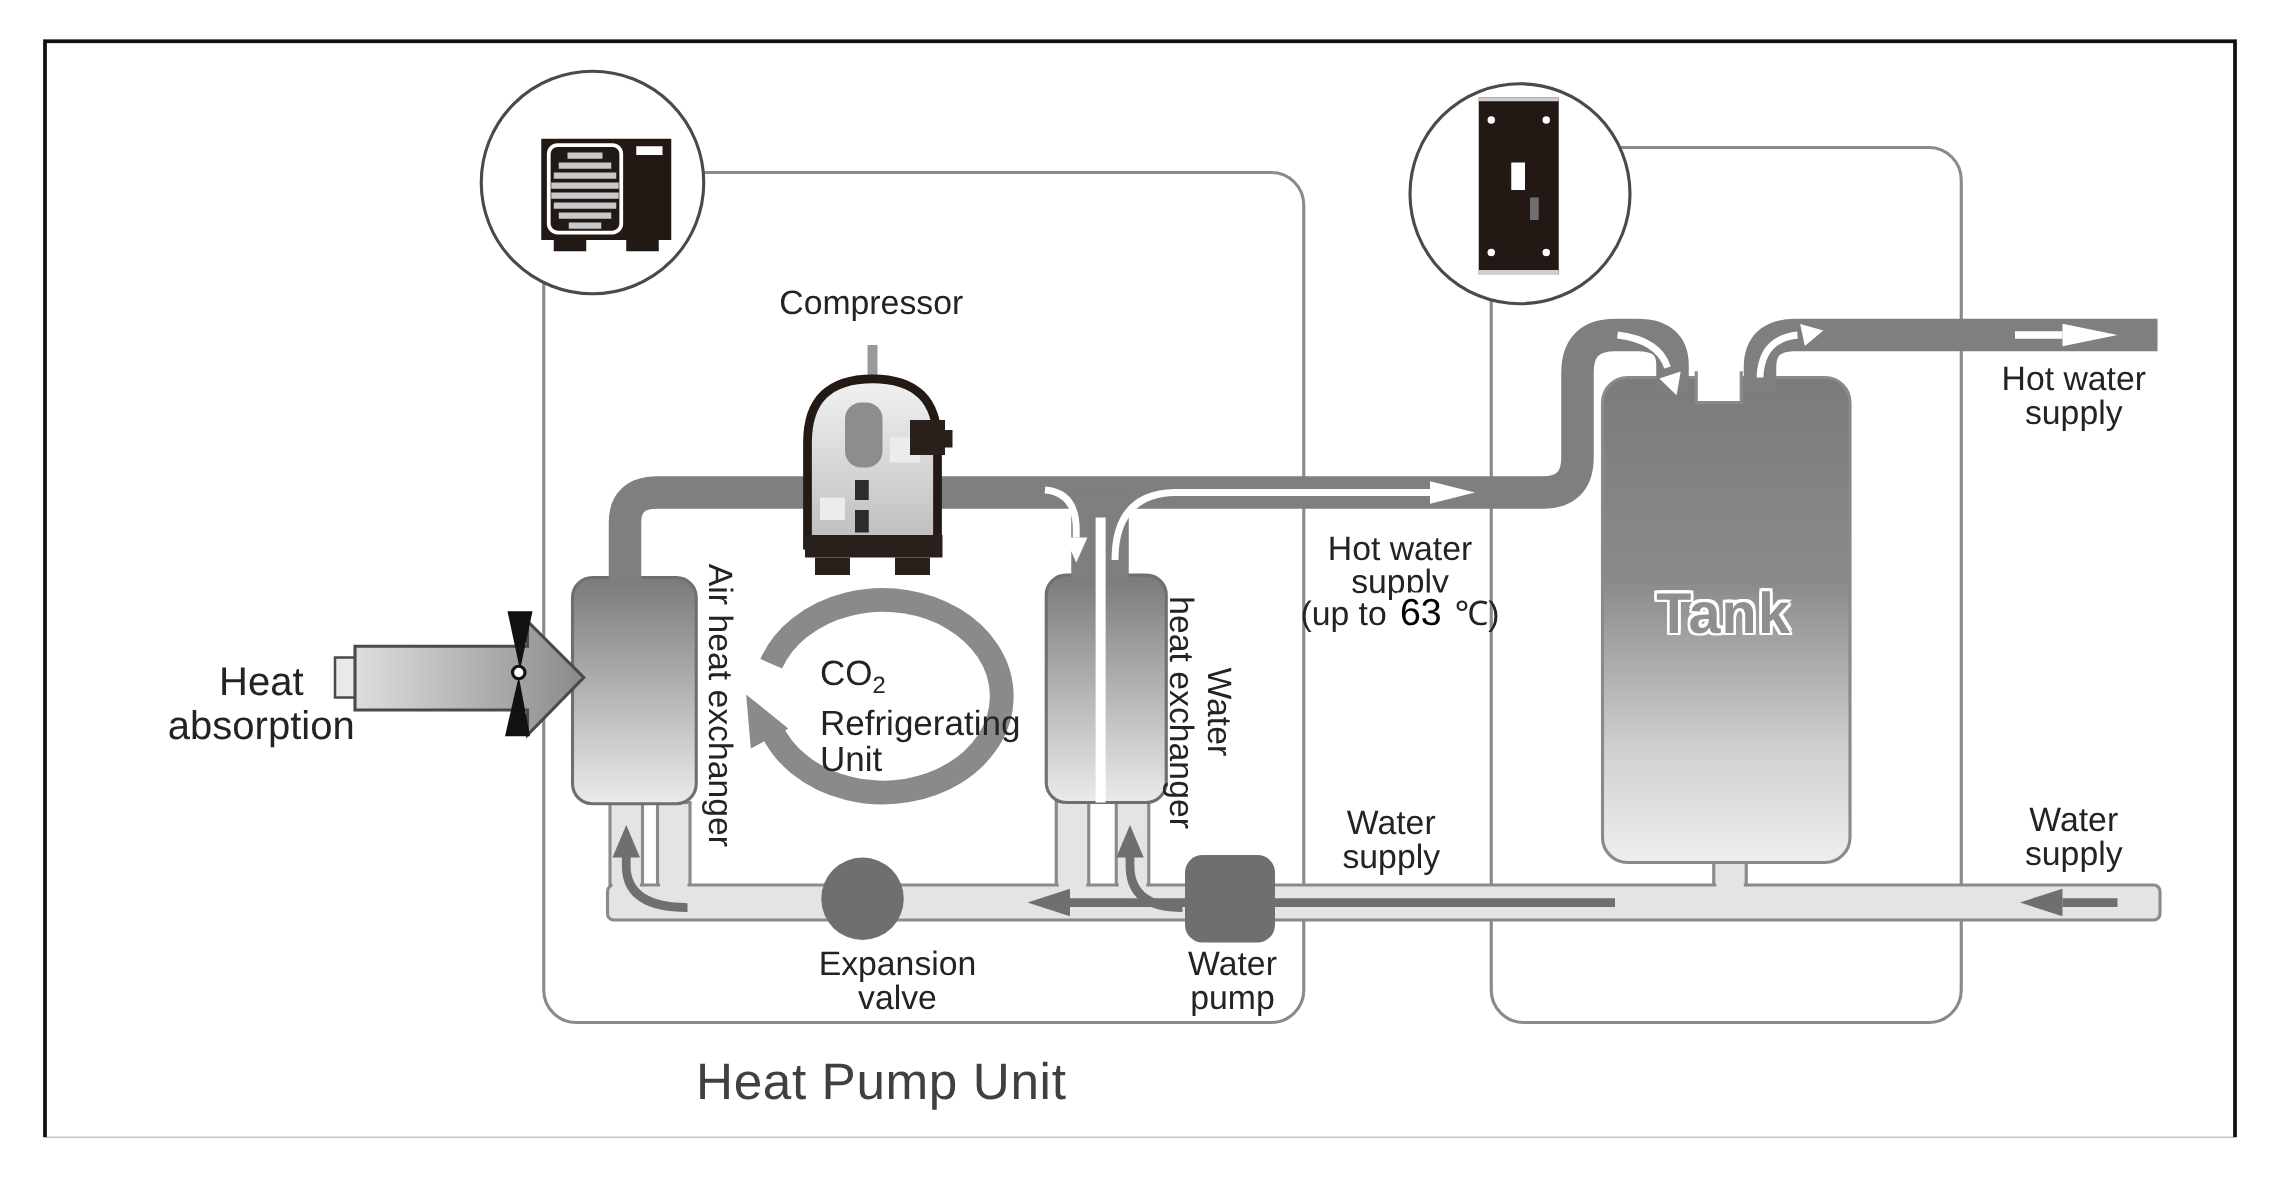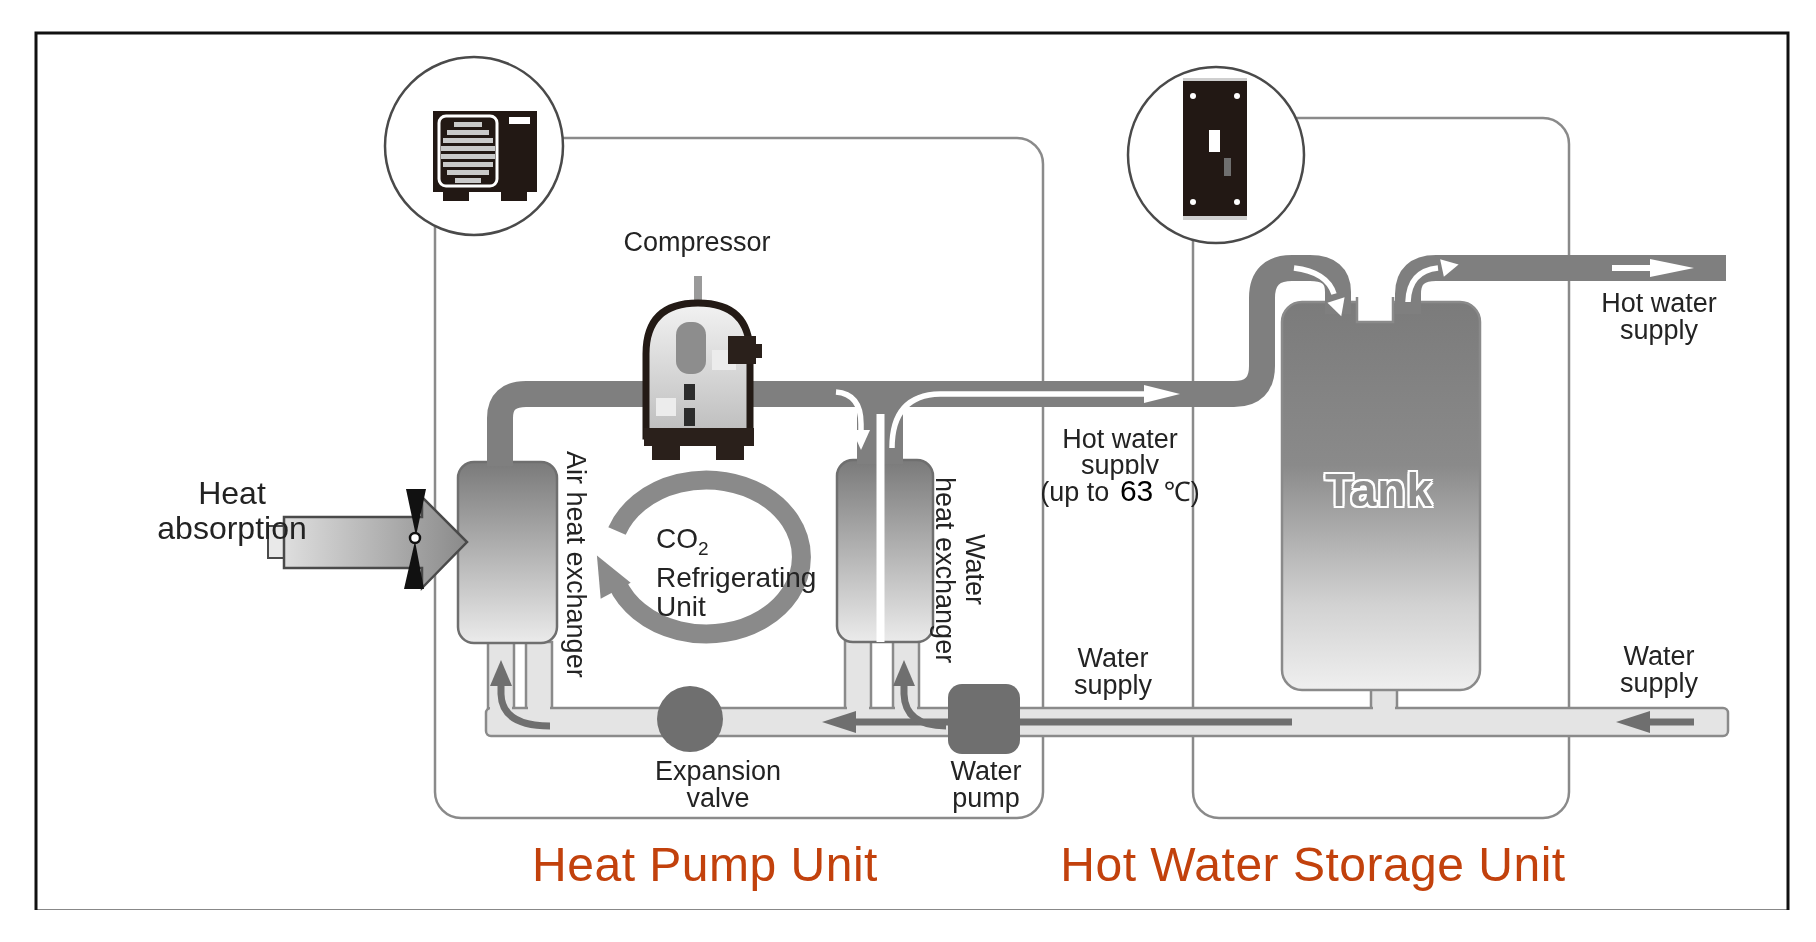--- a/index.html
+++ b/index.html
@@ -6,21 +6,21 @@
   #stage{position:relative;width:1816px;height:910px;background:#fff;overflow:hidden;
          font-family:"Liberation Sans",sans-serif;}
   #diagram-svg{position:absolute;left:0;top:0;}
   .lbl{position:absolute;font-size:27px;line-height:27px;color:#232323;text-align:center;
        transform:translateX(-50%);white-space:nowrap;}
   .lbl .ln{display:block;}
   .vlbl{position:absolute;writing-mode:vertical-rl;font-size:27px;line-height:30px;color:#232323;
         text-align:center;white-space:nowrap;}
   .vlbl div{white-space:nowrap;}
   .big{font-size:32px;line-height:35px;}
-  .title{font-size:48px;line-height:44px;color:#c2410c;letter-spacing:0.5px;}
+  .title{font-size:41px;line-height:44px;color:#404040;letter-spacing:0.5px;}
   .co2{transform:none;text-align:left;font-size:28px;line-height:29px;}
   .co2 sub{font-size:19px;}
   .tanklbl{font-size:46px;line-height:46px;font-weight:bold;color:#8f8f8f;letter-spacing:1px;
     text-shadow:-2px -2px 0 #fff,2px -2px 0 #fff,-2px 2px 0 #fff,2px 2px 0 #fff,
                 0 -2px 0 #fff,0 2px 0 #fff,-2px 0 0 #fff,2px 0 0 #fff;}
   .temp-val{font-size:30px;line-height:26px;color:#000;background:#fff;padding:0 3px;}
   .mid3{font-size:27px;}
 </style>
 </head>
 <body>
@@ -174,21 +174,21 @@
         <circle cx="1237" cy="202" r="3" fill="#fff"></circle>
     <rect x="1209" y="130" width="11" height="22" fill="#fff"></rect>
     <rect x="1224" y="158" width="7" height="18" fill="#6f6f6f"></rect>
   </g>
 </svg>
 
 <div class="lbl" style="left:697px;top:229px;">
   <span>Compressor</span>
 </div>
 
-<div class="lbl big" style="left:209px;top:476px;margin-left:23px;">
+<div class="lbl big" style="left:209px;top:528px;">
   <span class="ln">Heat</span>
   <span class="ln">absorption</span>
 </div>
 
 <div class="vlbl" style="left:561px;top:430px;height:268px;">
   <span>Air heat exchanger</span>
 </div>
 
 <div class="lbl co2" style="left:642px;top:524px;margin-left:14px;">
   <span class="ln"><span>CO</span><sub>2</sub></span>
@@ -237,17 +237,14 @@
 
 <div class="lbl" style="left:1659px;top:643px;">
   <span class="ln">Water</span>
   <span class="ln">supply</span>
 </div>
 
 <div class="lbl title" style="left:705px;top:843px;">
   <span>Heat Pump Unit</span>
 </div>
 
-<div class="lbl title" style="left:1313px;top:843px;">
-  <span>Hot Water Storage Unit</span>
-</div>
 
 </div>
 
 </body></html>

